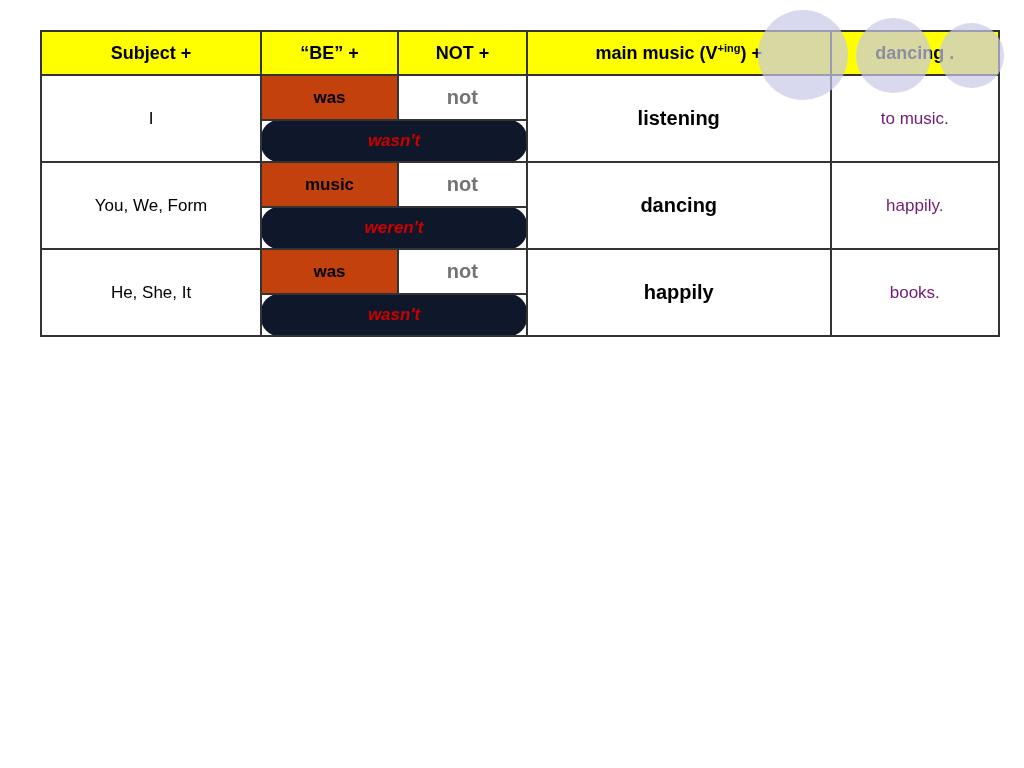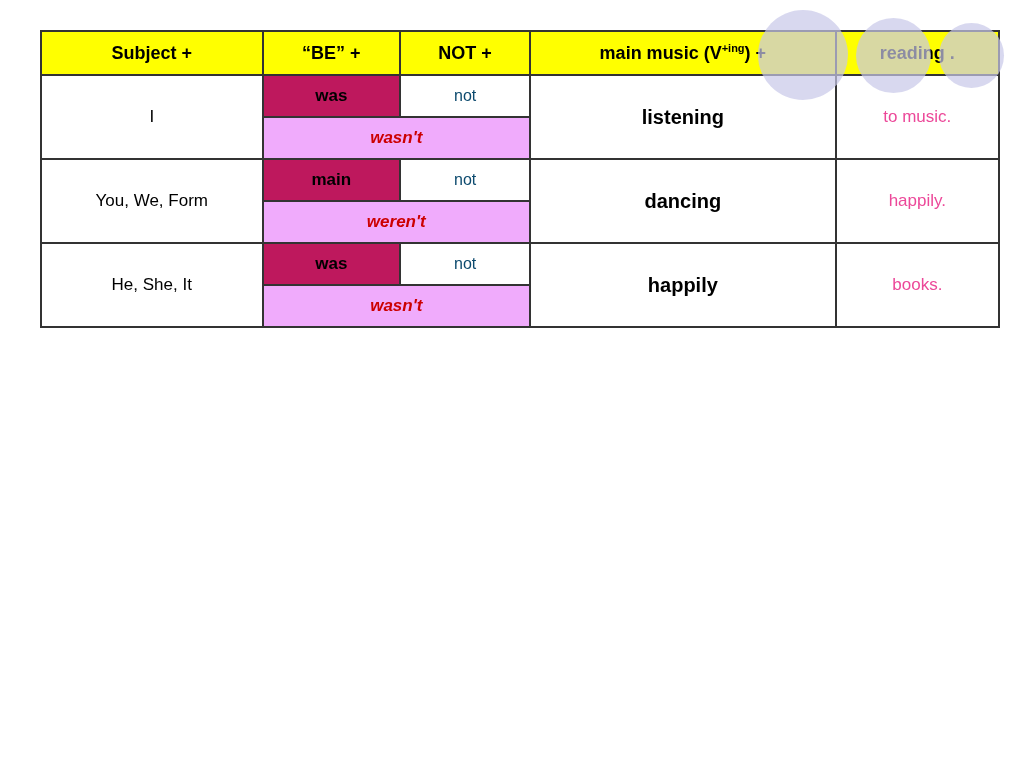--- a/index.html
+++ b/index.html
@@ -100,55 +100,56 @@
       font-weight: normal;
       color: #000;
       background: #fff;
     }
 
     
     .be-cell {
       font-size: 17px;
       font-weight: bold;
       color: #000;
-      background: #be185d;
+      background: #c2410c;
     }
 
     
     .not-cell {
-      font-size: 16px;
-      font-weight: normal;
-      color: #0c4a6e;
+      font-size: 20px;
+      font-weight: bold;
+      color: #737373;
       background: #fff;
     }
 
     
     .contraction-cell {
       font-size: 17px;
       font-weight: bold;
       font-style: italic;
       color: #cc0000;
-      background: #f0abfc;
+      background: #0f172a;
       border-top: none;
+      border-radius: 18px;
     }
 
     
     .verb-cell {
       font-size: 20px;
       font-weight: bold;
       color: #000;
       background: #fff;
       border-radius: 25px;
     }
 
     
     .modifier-cell {
       font-size: 17px;
       font-weight: normal;
-      color: #ec4899;
+      color: #701a75;
       background: #fff;
     }
 
     
     sup {
       font-size: 11px;
     }
   </style>
 </head>
 <body>
@@ -164,39 +165,39 @@
 
   <table class="grammar-table">
     <thead>
       <tr class="header-row">
         <th>Subject +</th>
         <th>“BE” +</th>
         <th>NOT +</th>
         <th>
           <span>main music (V</span><sup>+ing</sup><span>) +</span>
         </th>
-        <th>reading .</th>
+        <th>dancing .</th>
       </tr>
     </thead>
     <tbody>
 
       <tr>
         <td rowspan="2" class="subject-cell">I</td>
         <td class="be-cell">was</td>
         <td class="not-cell">not</td>
         <td rowspan="2" class="verb-cell">listening</td>
         <td rowspan="2" class="modifier-cell">to music.</td>
       </tr>
       <tr>
         <td colspan="2" class="contraction-cell">wasn't</td>
       </tr>
 
       <tr>
         <td rowspan="2" class="subject-cell">You, We, Form</td>
-        <td class="be-cell">main</td>
+        <td class="be-cell">music</td>
         <td class="not-cell">not</td>
         <td rowspan="2" class="verb-cell">dancing</td>
         <td rowspan="2" class="modifier-cell">happily.</td>
       </tr>
       <tr>
         <td colspan="2" class="contraction-cell">weren't</td>
       </tr>
 
       <tr>
         <td rowspan="2" class="subject-cell">He, She, It</td>

